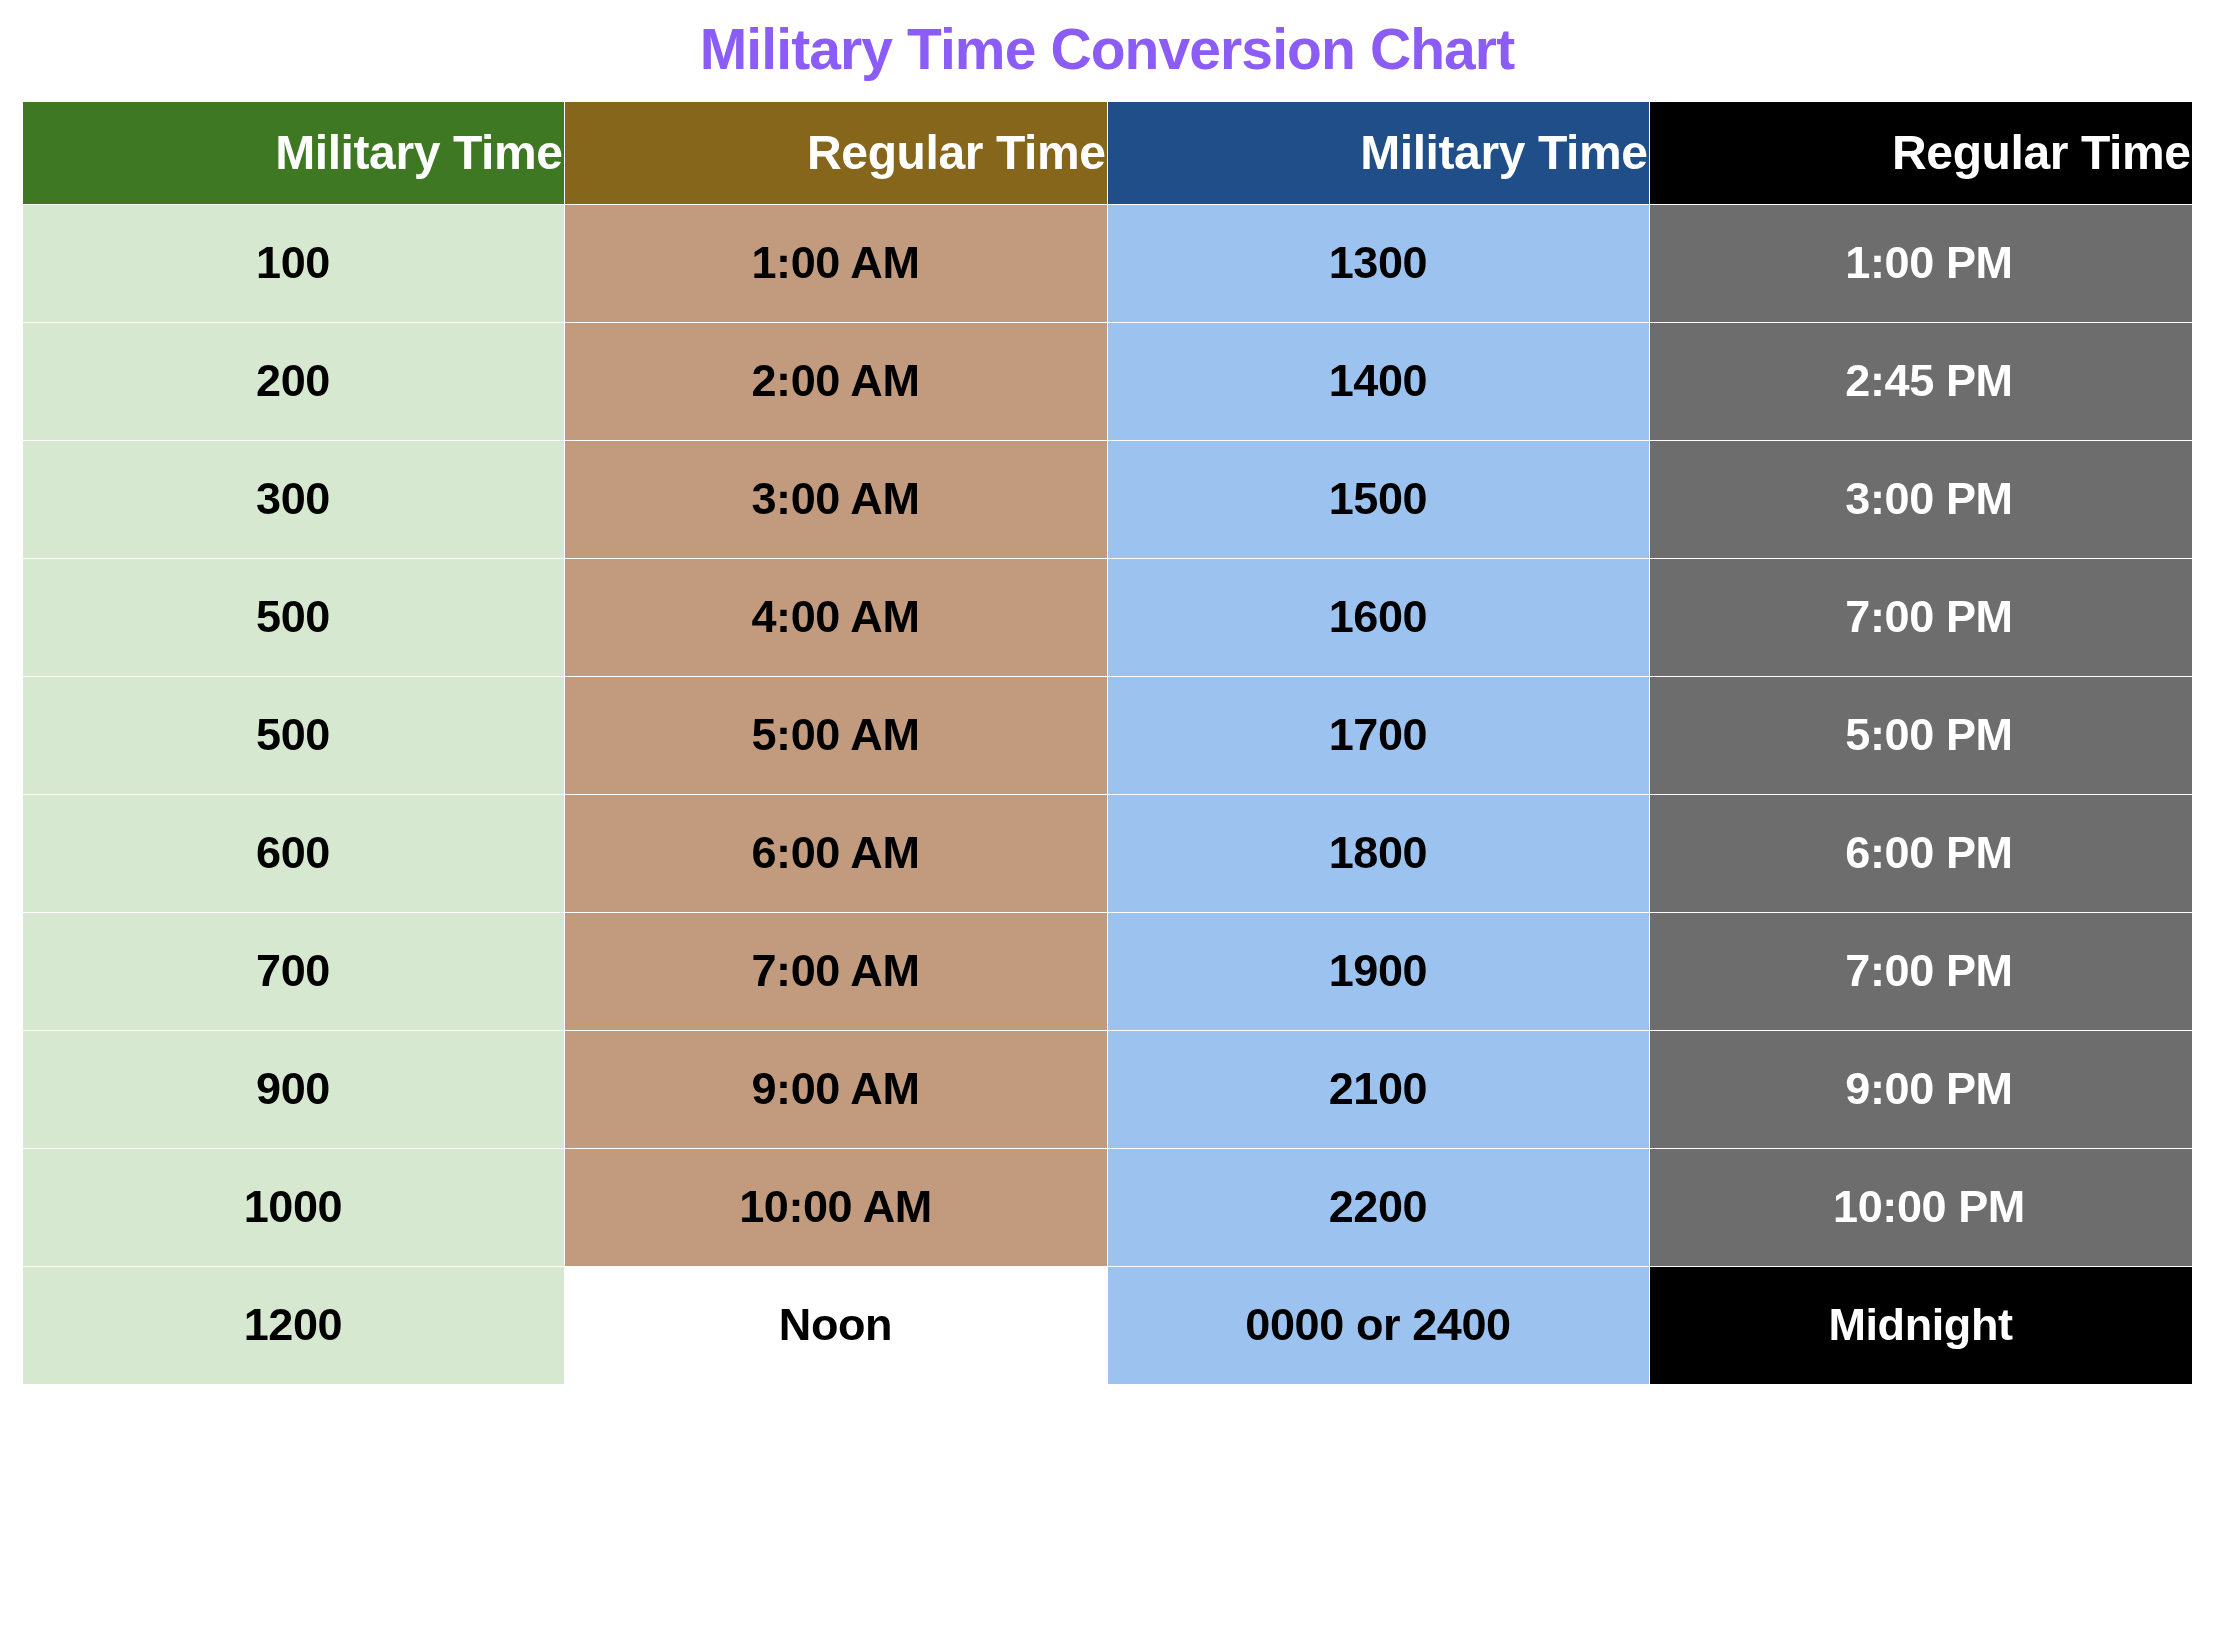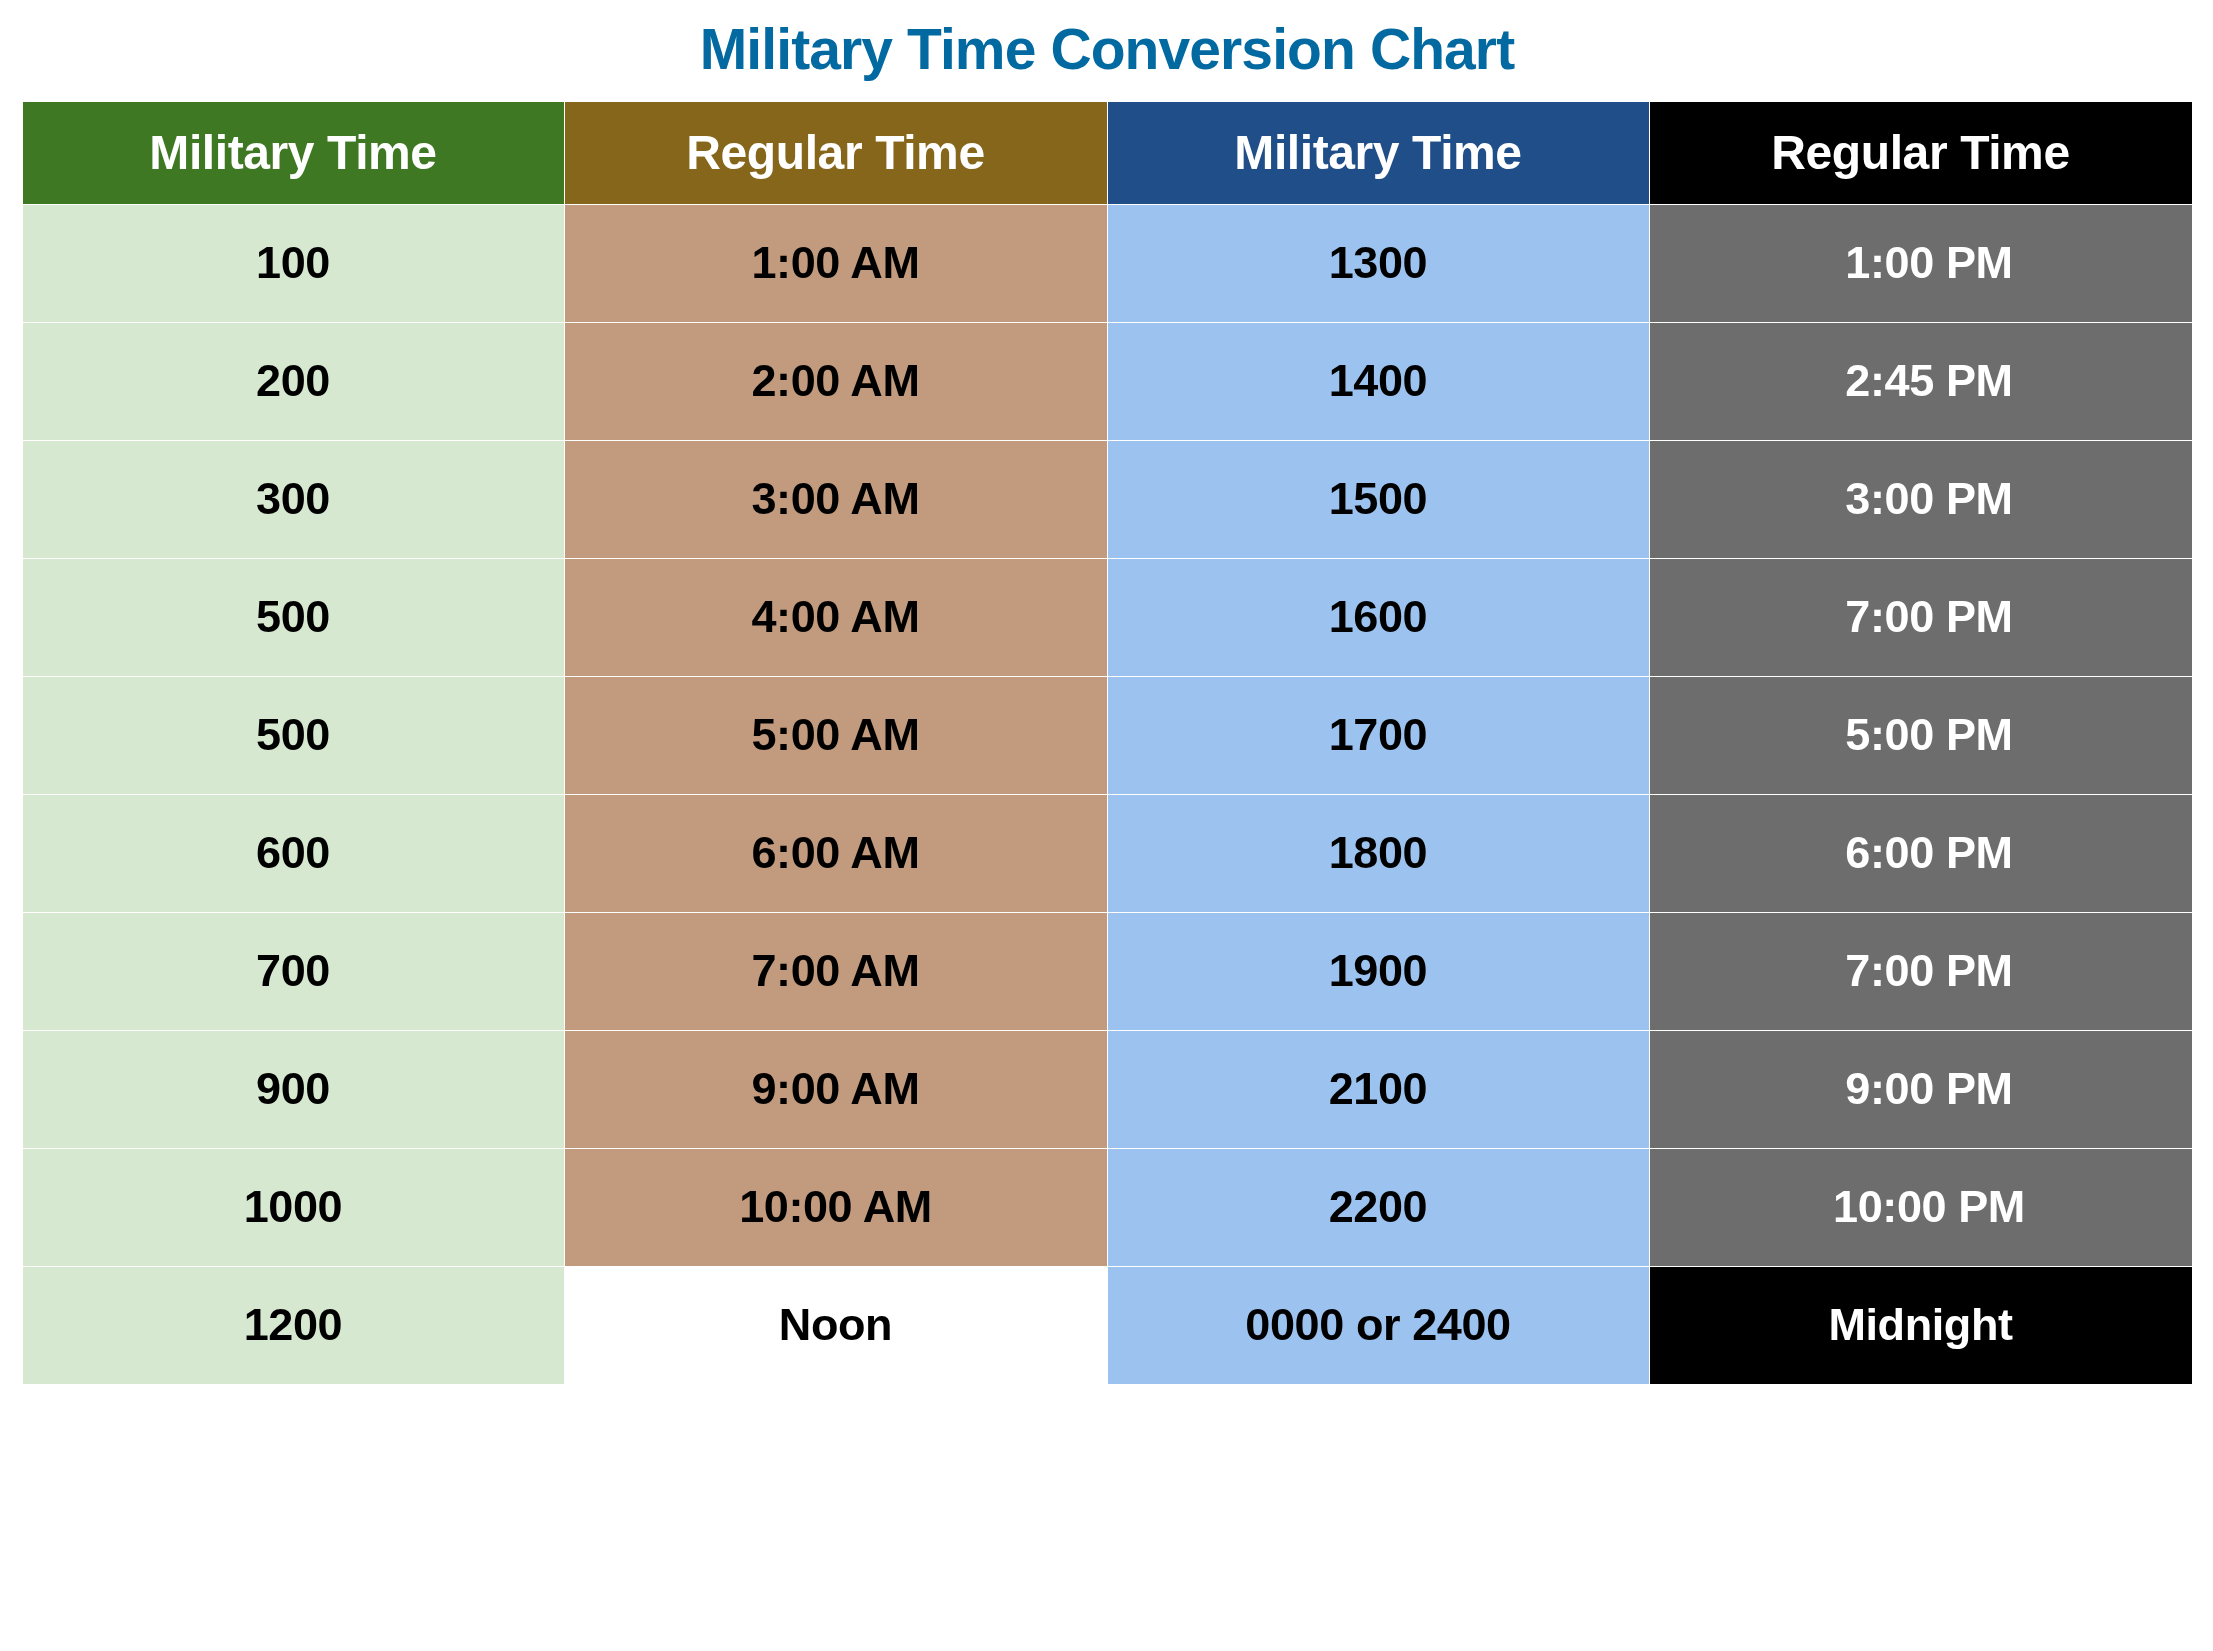--- a/index.html
+++ b/index.html
@@ -17,21 +17,21 @@
     width: 2214px;
     height: 1652px;
     position: relative;
     box-sizing: border-box;
     padding: 0;
   }
   .chart-title {
     text-align: center;
     font-size: 57px;
     font-weight: bold;
-    color: #0369a1;
+    color: #8b5cf6;
     letter-spacing: -0.9px;
     padding: 15.6px 0 19px 0;
     font-family: "Liberation Sans", sans-serif;
     border-radius: 27px;
   }
   table.conv {
     border-collapse: collapse;
     table-layout: fixed;
     width: 2170px;
     margin: 0 auto;
@@ -39,21 +39,21 @@
   table.conv col.c0 { width: 542px; }
   table.conv col.c1 { width: 543px; }
   table.conv col.c2 { width: 542px; }
   table.conv col.c3 { width: 543px; }
 
   table.conv th {
     height: 100px;
     font-size: 48px;
     font-weight: bold;
     color: #ffffff;
-    text-align: center;
+    text-align: right;
     vertical-align: middle;
     border: 1.7px solid #ffffff;
     letter-spacing: -0.4px;
   }
   table.conv td {
     height: 115px;
     font-size: 45px;
     font-weight: bold;
     text-align: center;
     vertical-align: middle;

